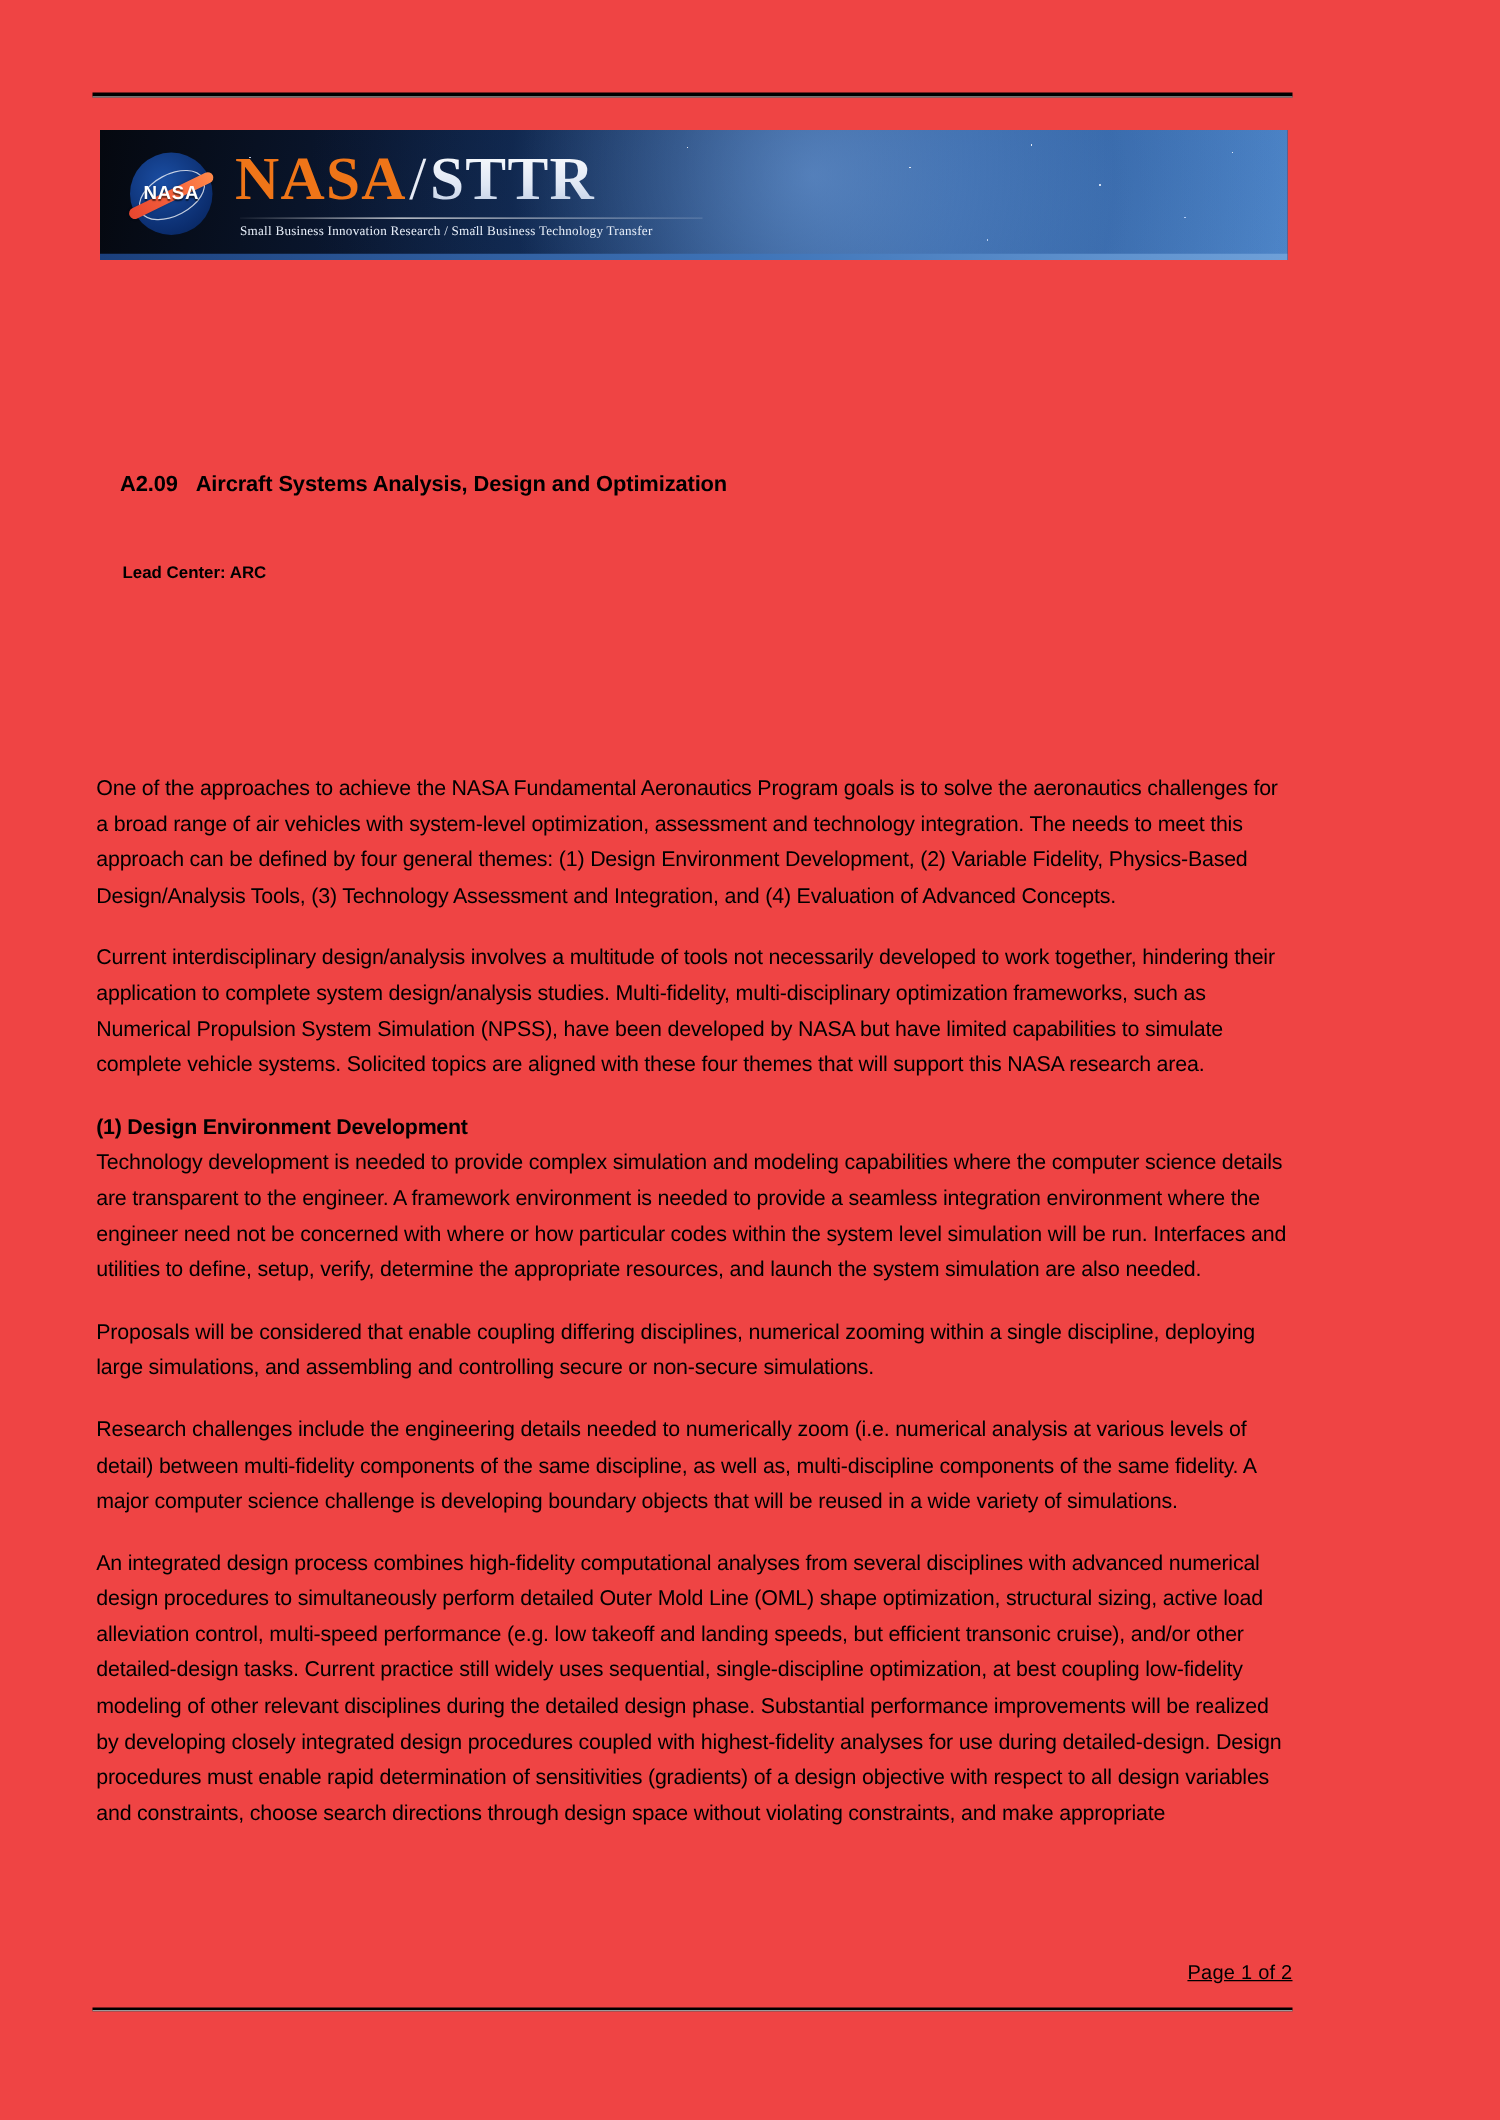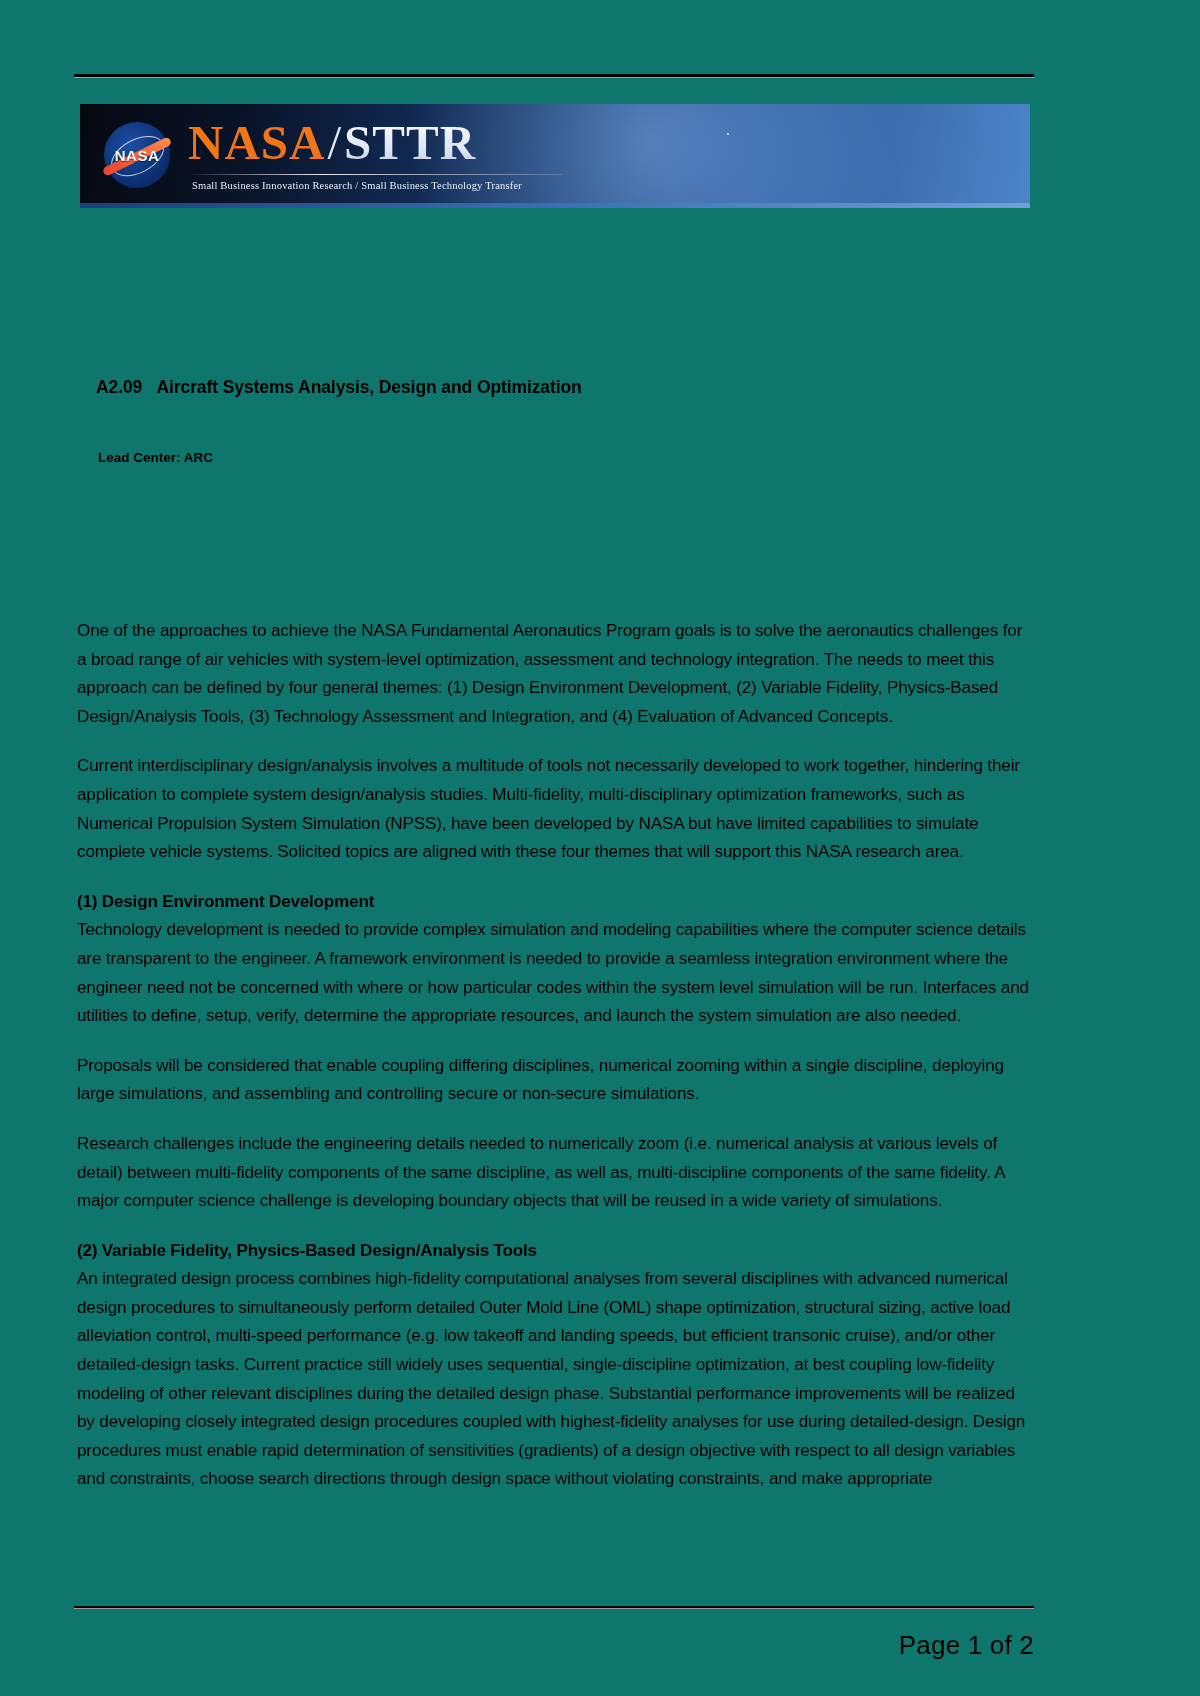--- a/index.html
+++ b/index.html
@@ -11,21 +11,21 @@
     width: 1200px;
     height: 1696px;
     font-family: "Liberation Sans", sans-serif;
     color: #000000;
     overflow: hidden;
   }
   .page {
     position: relative;
     width: 1200px;
     height: 1696px;
-    background: #0f766e;
+    background: #ef4444;
     box-sizing: border-box;
   }
 
   
   .header-rule {
     position: absolute;
     left: 74px;
     top: 74px;
     width: 960px;
     height: 3px;
@@ -217,23 +217,24 @@
     left: 74px;
     top: 1606px;
     width: 960px;
     height: 2px;
     background: #000000;
     border-bottom: 1px solid #9a9a9a;
   }
   .footer-pageno {
     position: absolute;
     right: 166px;
-    top: 1630px;
-    font-size: 26px;
+    top: 1570px;
+    font-size: 16px;
     letter-spacing: 0.2px;
+    text-decoration: underline;
   }
 </style>
 </head>
 <body>
 
 <div class="page">
 
   <div class="header-rule"></div>
 
   <div class="banner">
@@ -264,20 +265,19 @@
 
   <div class="body-block">
     <p> One of the approaches to achieve the NASA Fundamental Aeronautics Program goals is to solve the aeronautics challenges for a broad range of air vehicles with system-level optimization, assessment and technology integration. The needs to meet this approach can be defined by four general themes: (1) Design Environment Development, (2) Variable Fidelity, Physics-Based Design/Analysis Tools, (3) Technology Assessment and Integration, and (4) Evaluation of Advanced Concepts.</p>
     <p>Current interdisciplinary design/analysis involves a multitude of tools not necessarily developed to work together, hindering their application to complete system design/analysis studies. Multi-fidelity, multi-disciplinary optimization frameworks, such as Numerical Propulsion System Simulation (NPSS), have been developed by NASA but have limited capabilities to simulate complete vehicle systems. Solicited topics are aligned with these four themes that will support this NASA research area.</p>
 
     <h3>(1) Design Environment Development</h3>
     <p> Technology development is needed to provide complex simulation and modeling capabilities where the computer science details are transparent to the engineer. A framework environment is needed to provide a seamless integration environment where the engineer need not be concerned with where or how particular codes within the system level simulation will be run. Interfaces and utilities to define, setup, verify, determine the appropriate resources, and launch the system simulation are also needed.</p>
     <p>Proposals will be considered that enable coupling differing disciplines, numerical zooming within a single discipline, deploying large simulations, and assembling and controlling secure or non-secure simulations.</p>
     <p>Research challenges include the engineering details needed to numerically zoom (i.e. numerical analysis at various levels of detail) between multi-fidelity components of the same discipline, as well as, multi-discipline components of the same fidelity. A major computer science challenge is developing boundary objects that will be reused in a wide variety of simulations.</p>
 
-    <h3>(2) Variable Fidelity, Physics-Based Design/Analysis Tools</h3>
     <p class="tight"> An integrated design process combines high-fidelity computational analyses from several disciplines with advanced numerical design procedures to simultaneously perform detailed Outer Mold Line (OML) shape optimization, structural sizing, active load alleviation control, multi-speed performance (e.g. low takeoff and landing speeds, but efficient transonic cruise), and/or other detailed-design tasks. Current practice still widely uses sequential, single-discipline optimization, at best coupling low-fidelity modeling of other relevant disciplines during the detailed design phase. Substantial performance improvements will be realized by developing closely integrated design procedures coupled with highest-fidelity analyses for use during detailed-design. Design procedures must enable rapid determination of sensitivities (gradients) of a design objective with respect to all design variables and constraints, choose search directions through design space without violating constraints, and make appropriate</p>
   </div>
 
   <div class="footer-rule"></div>
   <div class="footer-pageno">Page 1 of 2</div>
 
 </div>
 
 </body></html>

